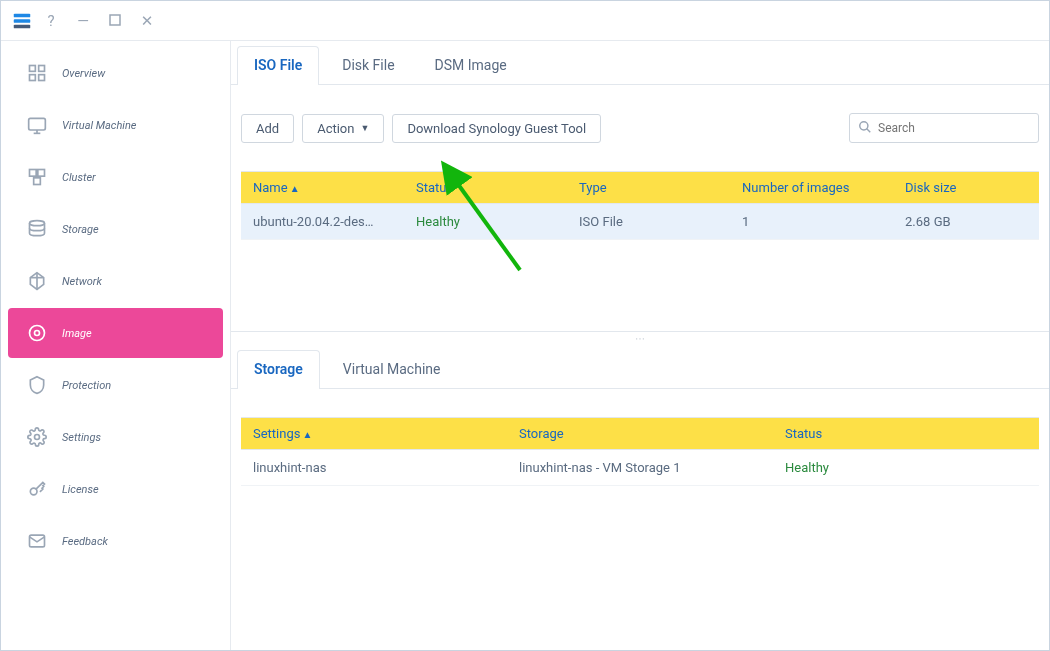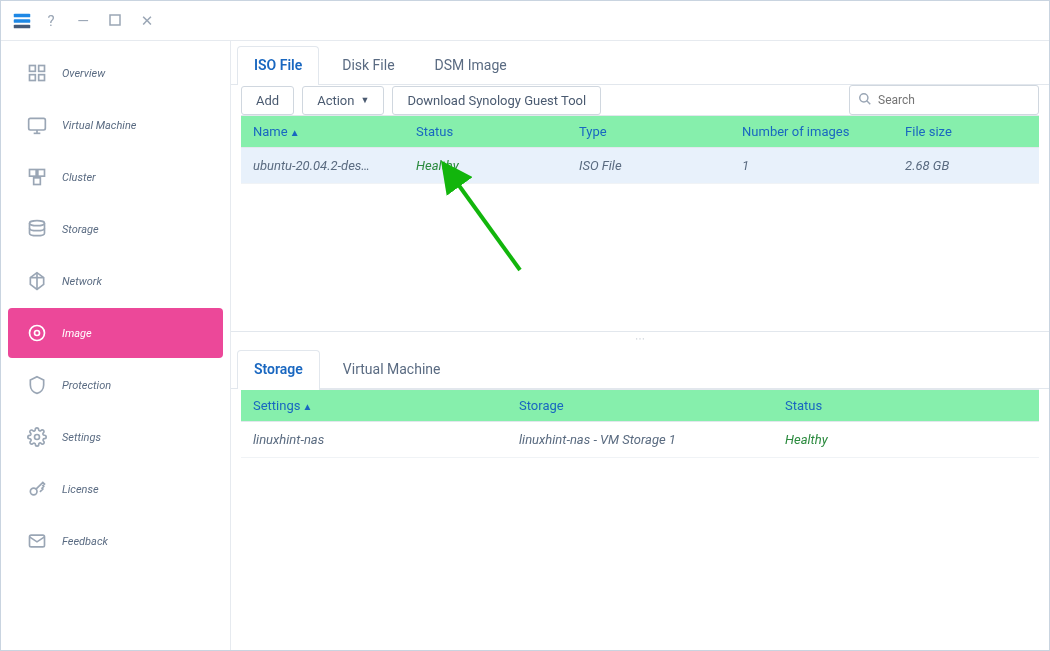--- a/index.html
+++ b/index.html
@@ -18,39 +18,39 @@
   
   .sidebar { width: 230px; border-right: 1px solid #e6eaef; background: #fff; display: flex; flex-direction: column; padding-top: 6px; }
   .side-item { display: flex; align-items: center; gap: 14px; padding: 14px 18px; color: #5a6b82; font-size: 11px; cursor: pointer; border-radius: 4px; margin: 1px 7px; font-style: italic; }
   .side-item.active { background: #ec4899; color: #ffffff; }
   .side-item .icon { width: 22px; height: 22px; display: flex; align-items: center; justify-content: center; color: inherit; flex-shrink: 0; }
   .side-item.active .icon { color: #ffffff; }
   .side-item:not(.active) .icon { color: #9aa6b5; }
 
   
   .main { flex: 1; display: flex; flex-direction: column; min-width: 0; background: #fff; }
-  .section { display: flex; flex-direction: column; }
+  .section { display: flex; flex-direction: column; gap: 28px; }
 
   .tabs { display: flex; border-bottom: 1px solid #e2e7ed; padding: 0 0 0 6px; height: 44px; align-items: flex-end; gap: 6px; }
   .tab { padding: 10px 16px 12px; color: #5a6b82; font-size: 14px; cursor: pointer; border: 1px solid transparent; border-bottom: none; border-radius: 4px 4px 0 0; position: relative; top: 1px; }
   .tab.active { color: #1967c0; font-weight: 600; border-color: #e2e7ed; background: #fff; }
   .tab.active::after { content: ""; position: absolute; left: 0; right: 0; bottom: -1px; height: 2px; background: #fff; }
 
   .toolbar { display: flex; align-items: center; padding: 10px 10px; gap: 8px; }
   .btn { border: 1px solid #d0d7df; background: #fff; color: #4a5a70; padding: 6px 14px; font-size: 13px; border-radius: 3px; cursor: pointer; display: inline-flex; align-items: center; gap: 6px; }
   .toolbar-spacer { flex: 1; }
   .search { display: flex; align-items: center; border: 1px solid #d0d7df; border-radius: 3px; width: 190px; height: 30px; padding: 0 8px; gap: 6px; color: #9aa6b5; }
   .search input { border: none; outline: none; font-size: 12px; color: #4a5a70; flex: 1; background: transparent; }
 
   
   .table { width: 100%; border-collapse: collapse; font-size: 13px; }
-  .table thead th { text-align: left; font-weight: 400; color: #1967c0; padding: 8px 12px; border-top: 1px solid #e2e7ed; border-bottom: 1px solid #e2e7ed; background: #86efac; }
+  .table thead th { text-align: left; font-weight: 400; color: #1967c0; padding: 8px 12px; border-top: 1px solid #e2e7ed; border-bottom: 1px solid #e2e7ed; background: #fde047; }
   .table thead th.sorted { font-weight: 400; }
   .sort-asc { display: inline-block; margin-left: 2px; font-size: 10px; color: #1967c0; }
-  .table tbody td { padding: 10px 12px; color: #5a6b80; border-bottom: 1px solid #f0f3f6; font-style: italic; }
+  .table tbody td { padding: 10px 12px; color: #5a6b80; border-bottom: 1px solid #f0f3f6; }
   .table tbody tr.selected td { background: #e8f1fb; }
   .status-healthy { color: #2b8a3e; }
   .ellip { white-space: nowrap; overflow: hidden; text-overflow: ellipsis; max-width: 100%; display: block; }
 
   
   .splitter { height: 14px; border-top: 1px solid #e2e7ed; display: flex; align-items: center; justify-content: center; color: #c7ced6; font-size: 10px; background: #fff; }
 
   
   .arrow-overlay { position: absolute; pointer-events: none; left: 0; top: 0; width: 1050px; height: 651px; }
 
@@ -223,21 +223,21 @@
                 <col style="width:17%">
           </colgroup>
           <thead>
             <tr>
               <th class="sorted">
                 <span>Name</span><span class="sort-asc">▲</span>
               </th>
               <th>Status</th>
               <th>Type</th>
               <th>Number of images</th>
-              <th>File size</th>
+              <th>Disk size</th>
             </tr>
           </thead>
           <tbody>
             <tr class="selected">
               <td>
                     <span class="ellip">ubuntu-20.04.2-des…</span>
                   </td>
               <td><span class="status-healthy">Healthy</span></td>
               <td>ISO File</td>
               <td>1</td>

